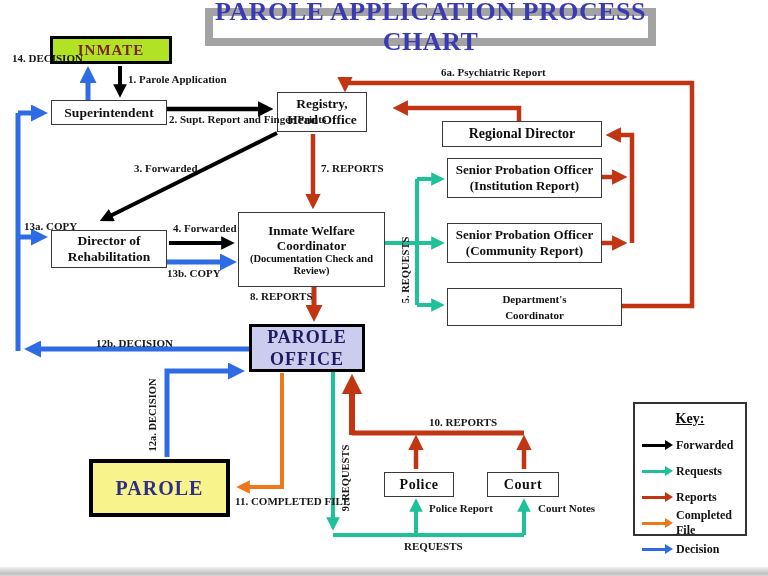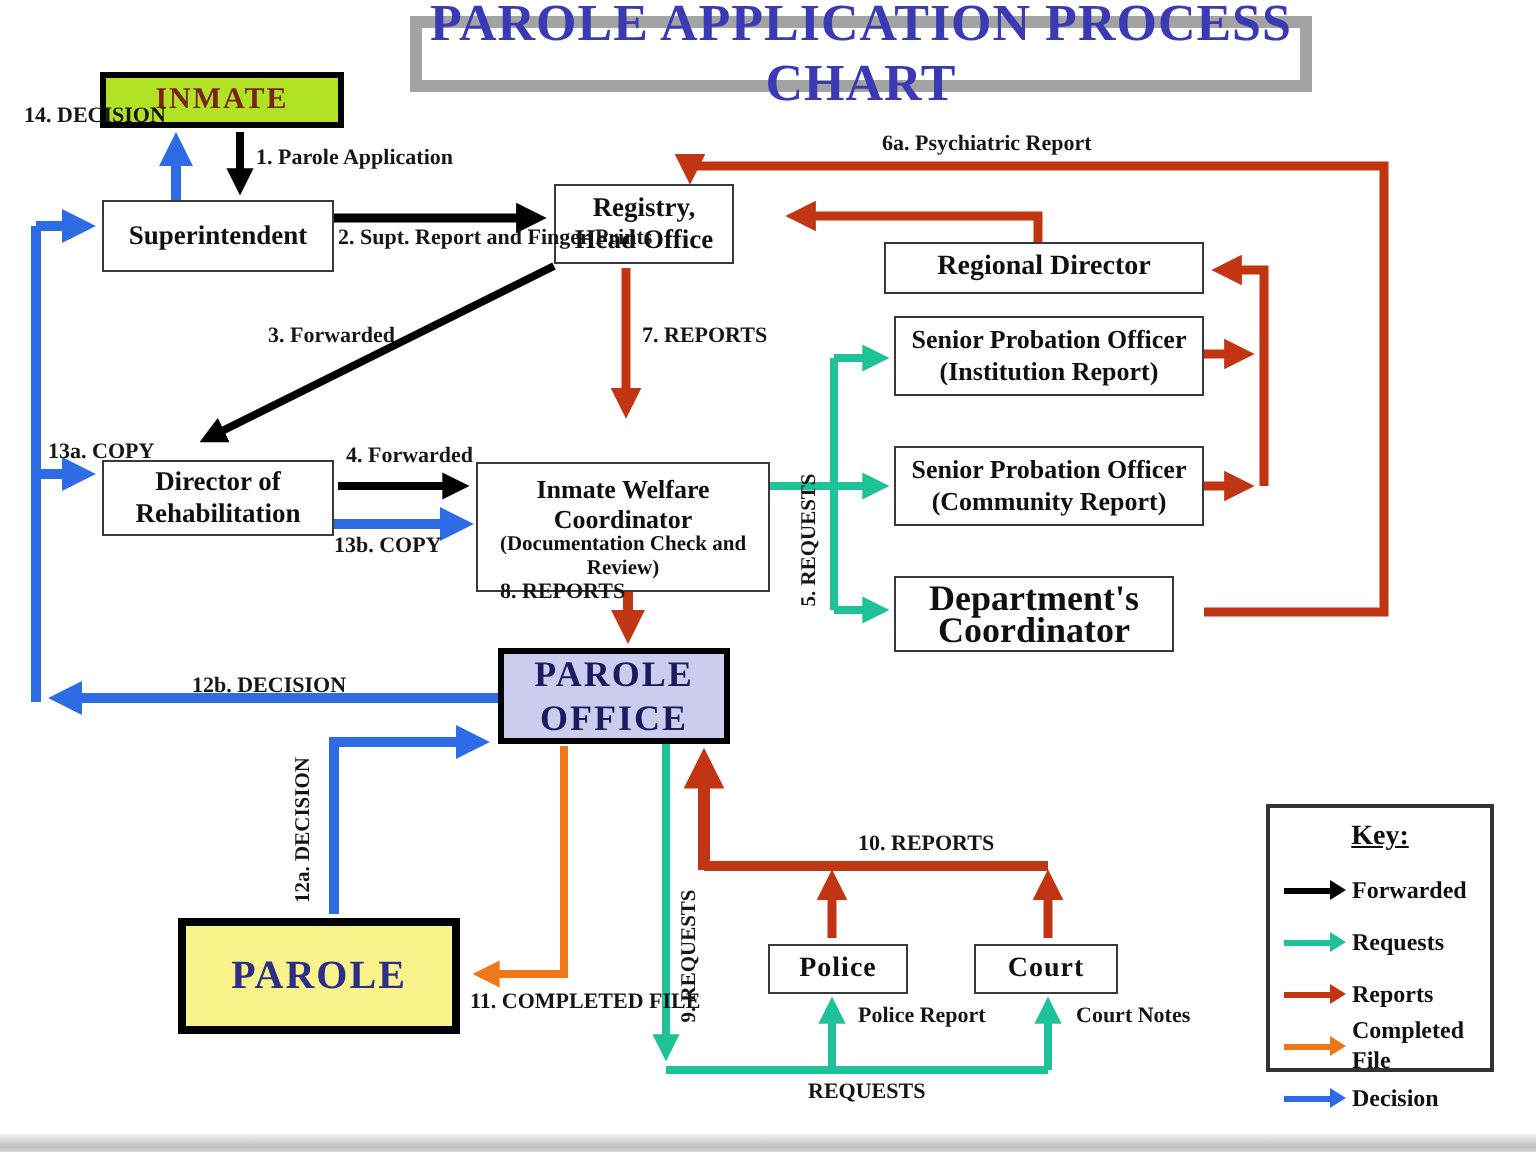--- a/index.html
+++ b/index.html
@@ -10,32 +10,32 @@
     --c-dec:#2e6ce6;
   }
   html,body{margin:0;padding:0;background:#fff;}
   .stage{position:relative;width:768px;height:576px;background:#ffffff;overflow:hidden;
          font-family:"Liberation Serif",serif;}
   svg.edges{position:absolute;left:0;top:0;}
   .node{position:absolute;box-sizing:border-box;background:#fff;border:1.5px solid #3a3a3a;
         display:flex;flex-direction:column;align-items:center;justify-content:center;
         text-align:center;font-weight:bold;color:#101010;}
   .node span{display:block;}
-  #n-title{left:205px;top:8px;width:451px;height:38px;border:6px solid #a3a3a3;
+  #n-title{left:205px;top:8px;width:451px;height:38px;border:8px solid #a3a3a3;
            font-size:26px;color:#3a3ab4;letter-spacing:.5px;}
   #n-inmate{left:50px;top:36px;width:122px;height:28px;background:#b2e224;border:3px solid #000;
             font-size:15px;color:#7a241c;letter-spacing:1px;}
-  #n-super{left:51px;top:100px;width:116px;height:36px;font-size:13.5px;}
+  #n-super{left:51px;top:100px;width:116px;height:25px;font-size:13.5px;}
   #n-registry{left:277px;top:92px;width:90px;height:40px;font-size:13.5px;line-height:16px;}
   #n-regdir{left:442px;top:121px;width:160px;height:26px;font-size:14px;}
   #n-spoi{left:447px;top:158px;width:155px;height:40px;font-size:13px;line-height:16px;}
   #n-spoc{left:447px;top:223px;width:155px;height:40px;font-size:13px;line-height:16px;}
-  #n-psy{left:447px;top:288px;width:140px;height:38px;font-size:18px;line-height:16px;}
+  #n-psy{left:447px;top:288px;width:175px;height:38px;font-size:11px;line-height:16px;}
   #n-dir{left:51px;top:230px;width:116px;height:38px;font-size:13.5px;line-height:16px;}
-  #n-iwc{left:238px;top:212px;width:147px;height:65px;font-size:13px;line-height:15px;margin-top:19px;}
+  #n-iwc{left:238px;top:212px;width:147px;height:75px;font-size:13px;line-height:15px;}
   #n-iwc .sub{font-size:10.5px;line-height:12px;text-align:center;}
   #n-po{left:249px;top:324px;width:116px;height:48px;background:#ccccee;border:3px solid #000;
         font-size:18px;line-height:22px;color:#1b1b5e;letter-spacing:1px;}
   #n-pb{left:89px;top:459px;width:141px;height:58px;background:#f8f48b;border:4px solid #000;
         font-size:20px;line-height:24px;color:#2d2d8a;letter-spacing:1px;}
   #n-police{left:384px;top:472px;width:70px;height:25px;font-size:14px;letter-spacing:.5px;}
   #n-court{left:487px;top:472px;width:72px;height:25px;font-size:14px;letter-spacing:.5px;}
   .elabel{position:absolute;font-weight:bold;font-size:11px;color:#161616;white-space:nowrap;line-height:12px;}
   .vlabel{position:absolute;font-weight:bold;font-size:10.5px;color:#161616;white-space:nowrap;
           transform:translate(-50%,-50%) rotate(-90deg);}

